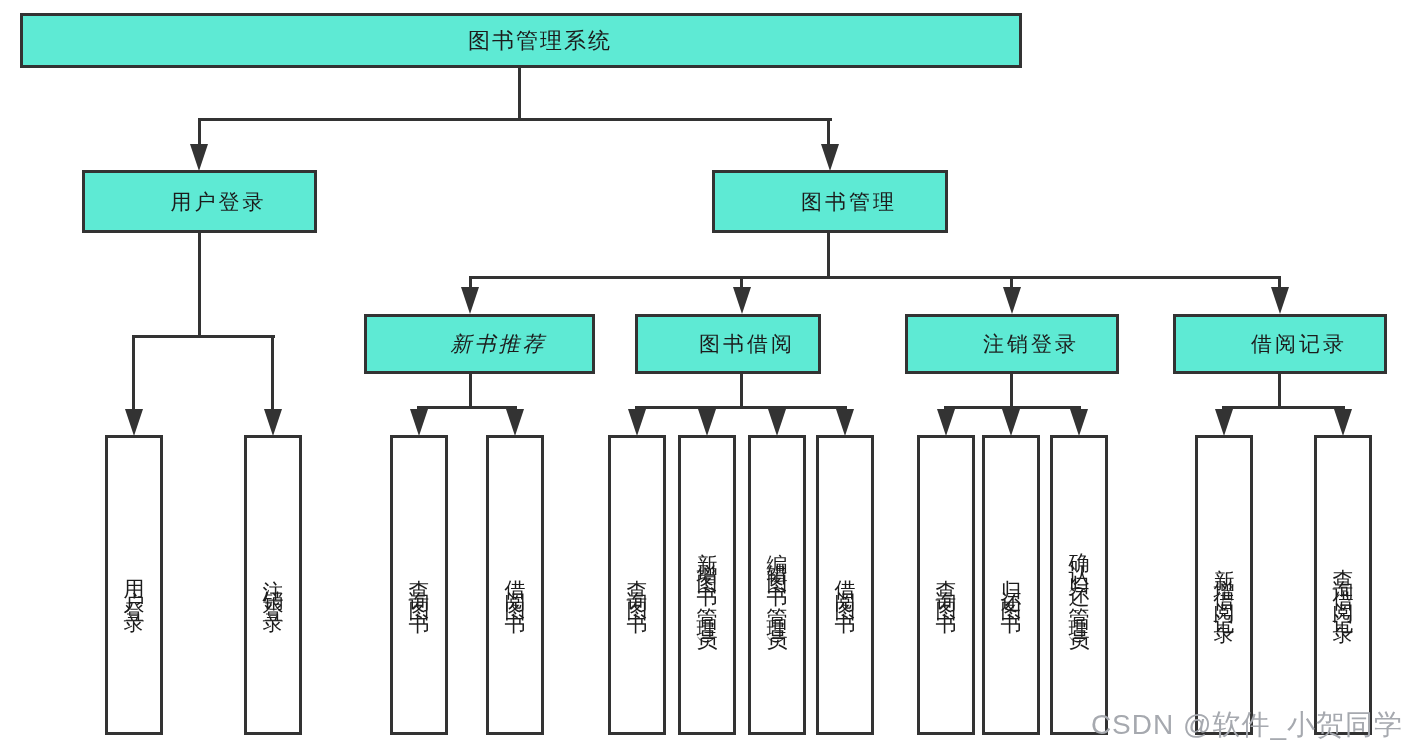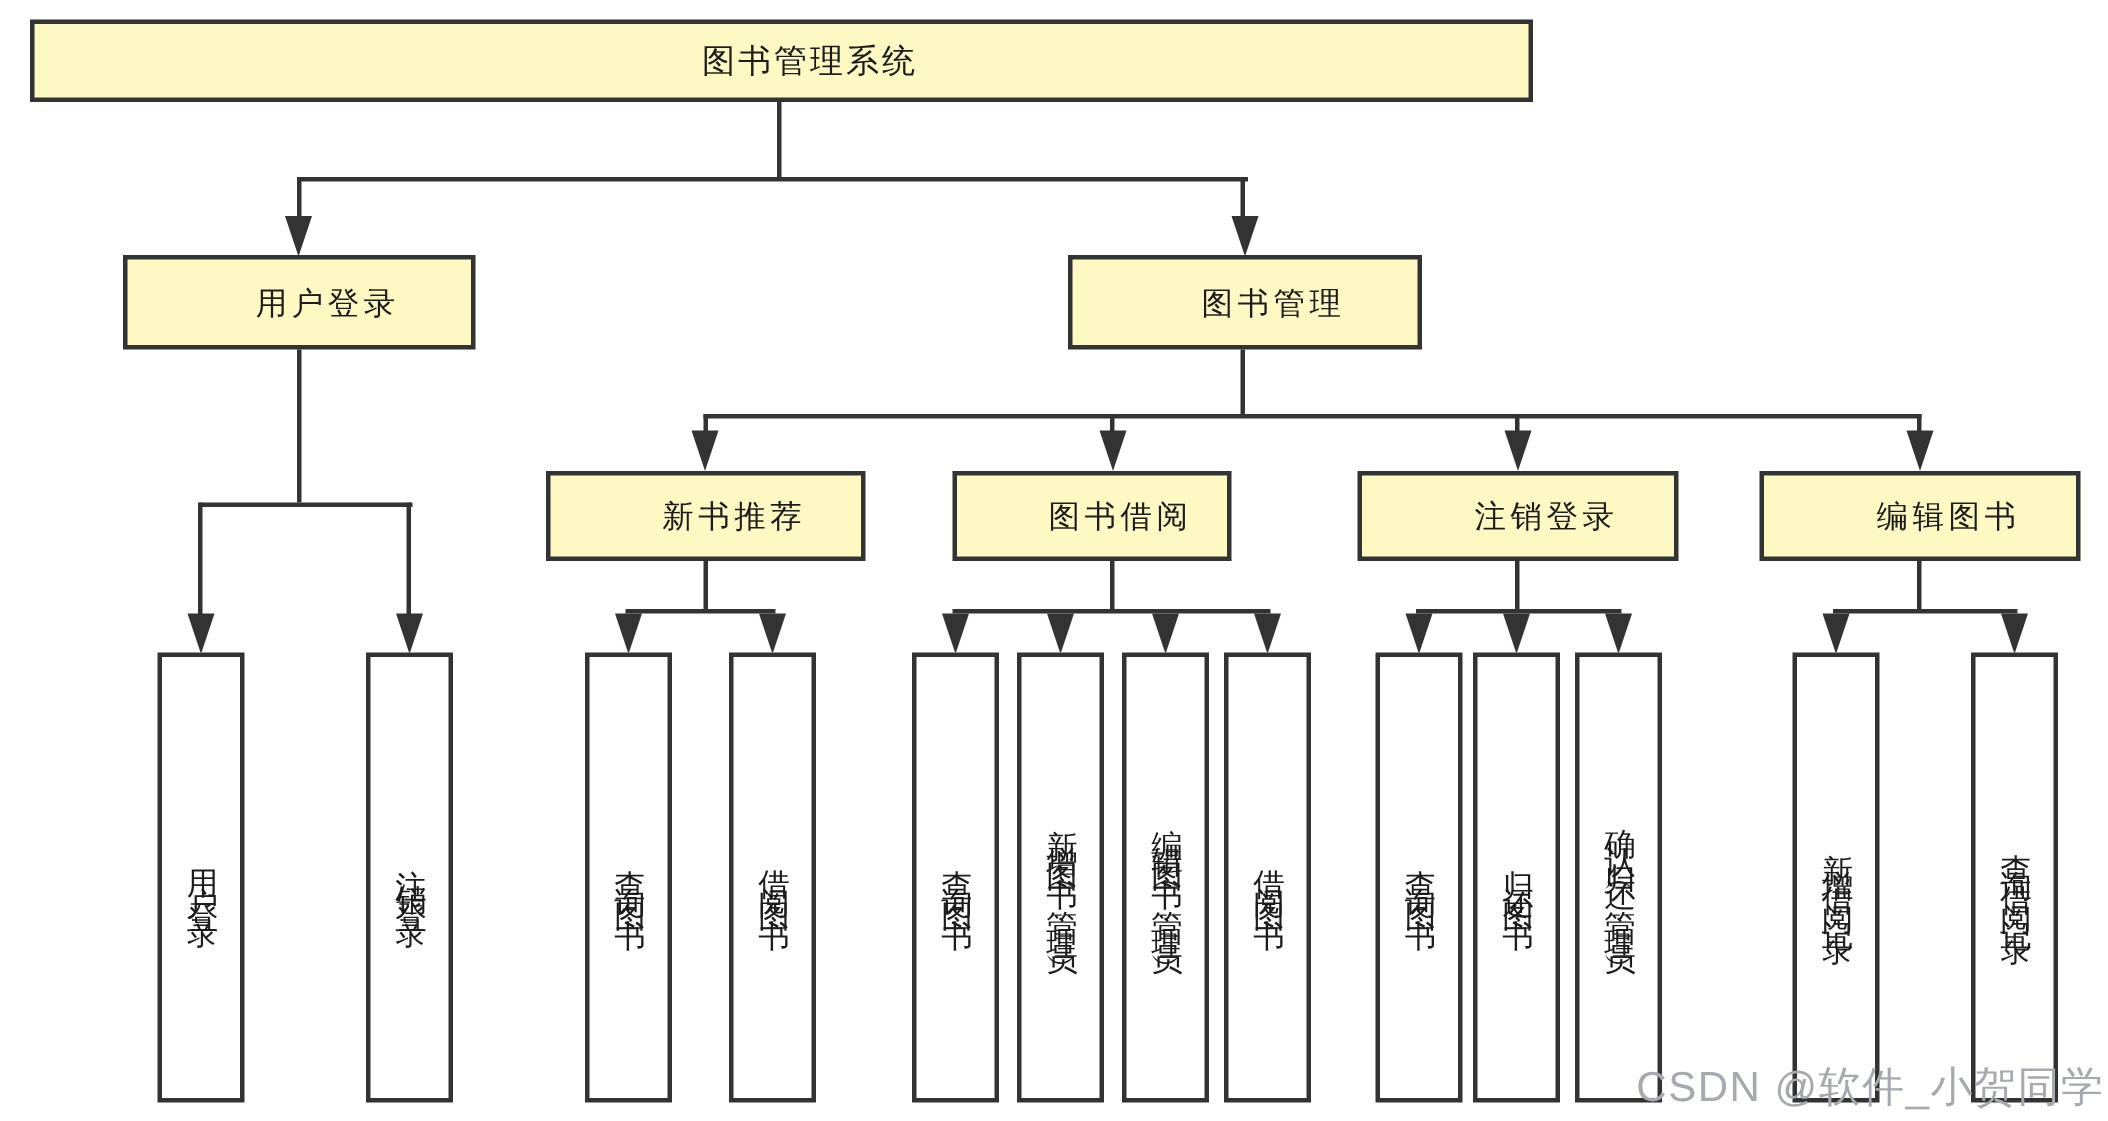--- a/index.html
+++ b/index.html
@@ -9,21 +9,21 @@
     height: 747px;
     background: #ffffff;
     font-family: "Liberation Sans", "DejaVu Sans", sans-serif;
     color: #1c1c1c;
     overflow: hidden;
   }
   .node {
     position: absolute;
     box-sizing: border-box;
     border: 3px solid #333333;
-    background: #fef9c3;
+    background: #5eead4;
     display: flex;
     align-items: center;
     justify-content: center;
     font-size: 21px;
     letter-spacing: 3px;
     white-space: nowrap;
     padding-left: 38px;
   }
   .node.root { font-size: 22px; letter-spacing: 2px; }
   .leaf {
@@ -88,24 +88,24 @@
   <div class="hline" style="left:469px; top:276px; width:812px;"></div>
   <div class="vline" style="left:469px; top:276px; height:16px;"></div>
   <div class="arrow" style="left:461px; top:287px;"></div>
   <div class="vline" style="left:740px; top:276px; height:16px;"></div>
   <div class="arrow" style="left:733px; top:287px;"></div>
   <div class="vline" style="left:1010px; top:276px; height:16px;"></div>
   <div class="arrow" style="left:1003px; top:287px;"></div>
   <div class="vline" style="left:1278px; top:276px; height:16px;"></div>
   <div class="arrow" style="left:1271px; top:287px;"></div>
 
-  <div class="node" style="left:364px; top:314px; width:213px; height:60px;">新书推荐</div>
+  <div class="node" style="left:364px; top:314px; width:231px; height:60px;font-style:italic;">新书推荐</div>
   <div class="node" style="left:635px; top:314px; width:186px; height:60px;">图书借阅</div>
   <div class="node" style="left:905px; top:314px; width:214px; height:60px;">注销登录</div>
-  <div class="node" style="left:1173px; top:314px; width:214px; height:60px;">编辑图书</div>
+  <div class="node" style="left:1173px; top:314px; width:214px; height:60px;">借阅记录</div>
 
   <div class="vline" style="left:469px; top:374px; height:34px;"></div>
   <div class="hline" style="left:417px; top:406px; width:100px;"></div>
   <div class="arrow" style="left:410px; top:409px;"></div>
   <div class="arrow" style="left:506px; top:409px;"></div>
 
   <div class="vline" style="left:740px; top:374px; height:34px;"></div>
   <div class="hline" style="left:635px; top:406px; width:212px;"></div>
   <div class="arrow" style="left:628px; top:409px;"></div>
   <div class="arrow" style="left:698px; top:409px;"></div>

